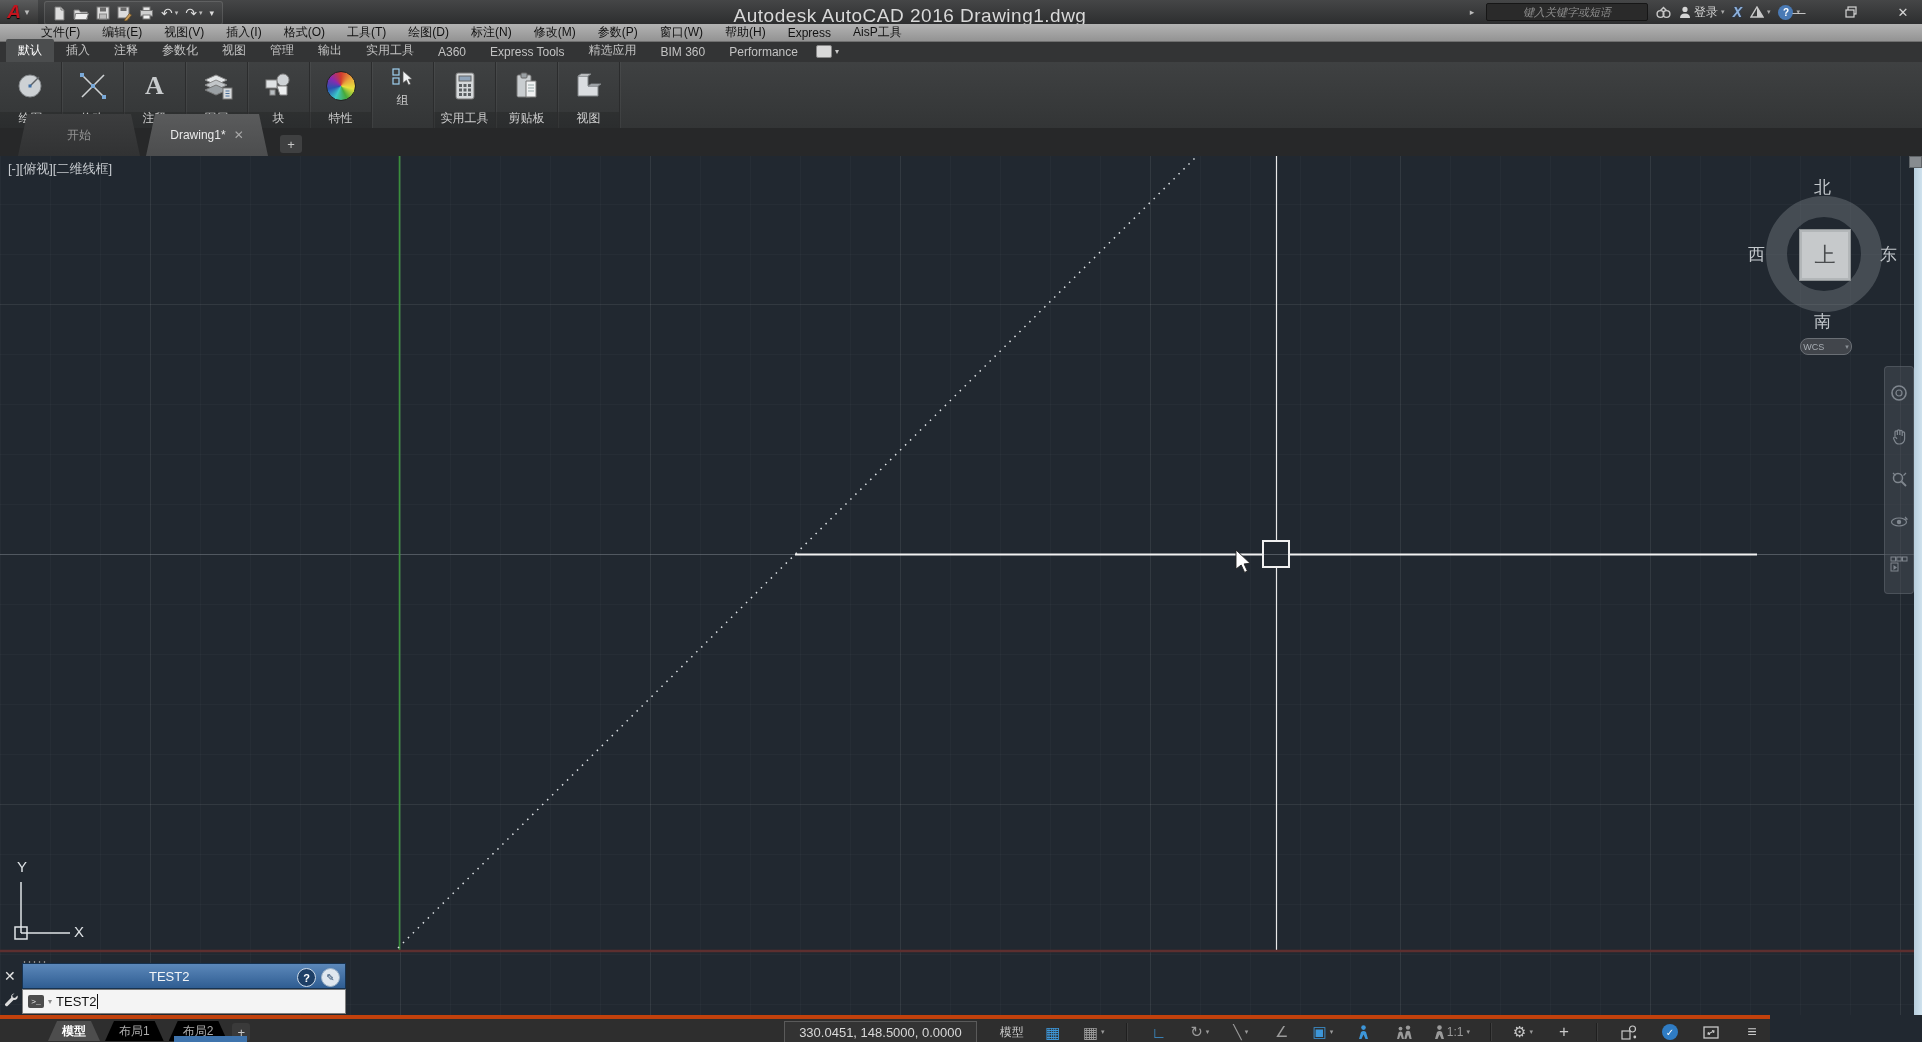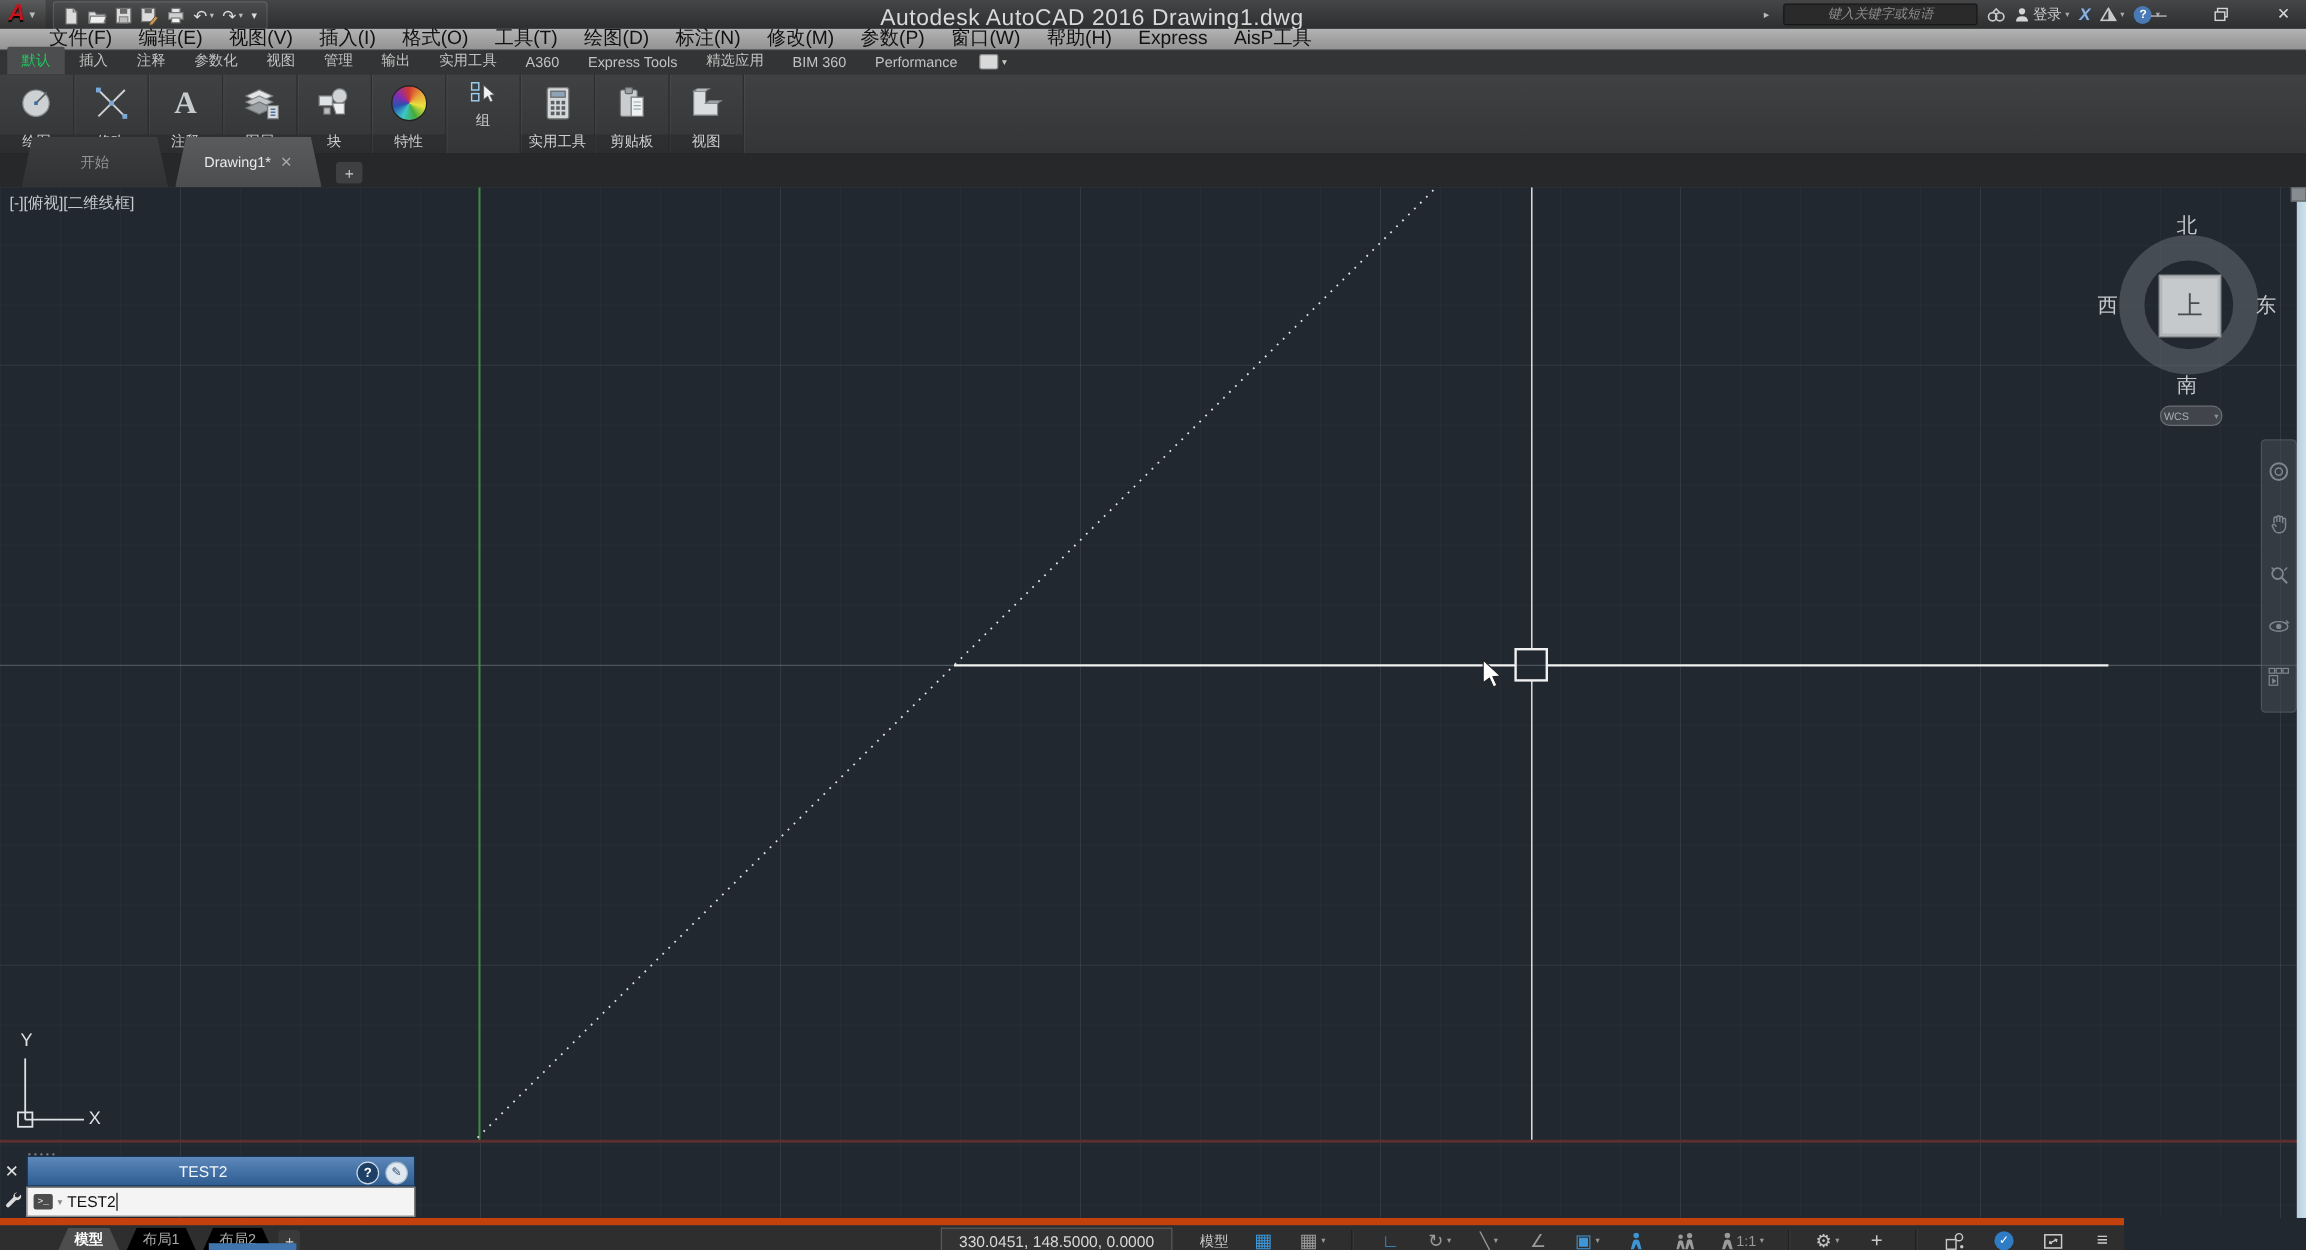--- a/index.html
+++ b/index.html
@@ -23,26 +23,26 @@
   .ic-ico{color:#c9c9c9;display:flex;align-items:center;gap:3px;font-size:12px;}
   .ic-ico .dd{font-size:7px;color:#aaa;}
   #signin-label{color:#cfcfcf;font-size:12px;}
   #exchange-x{color:#8fb2dc;font-weight:bold;font-style:italic;font-size:14px;text-shadow:0 0 2px #2a4a77;}
   .circle-help{width:15px;height:15px;border-radius:50%;background:#4a7ab5;color:#fff;font-size:10px;font-weight:bold;display:flex;align-items:center;justify-content:center;}
   #win-controls{right:6px;top:0;height:24px;display:flex;align-items:center;gap:26px;color:#d5d5d5;}
   .win-btn{width:26px;height:20px;display:flex;align-items:center;justify-content:center;font-size:13px;}
 
   
   #menubar{left:0;top:24px;width:1922px;height:18px;background:linear-gradient(#b3b3b3,#939393);border-bottom:1px solid #6f6f6f;display:flex;align-items:center;padding-left:30px;gap:0;box-sizing:border-box;}
-  .menu-item{color:#121212;font-size:16px;padding:0 11px;height:18px;display:flex;align-items:center;}
+  .menu-item{color:#121212;font-size:12px;padding:0 11px;height:18px;display:flex;align-items:center;}
 
   
   #ribbontabs{left:0;top:42px;width:1922px;height:20px;background:#333435;display:flex;align-items:flex-end;padding-left:6px;box-sizing:border-box;}
   .rtab{color:#c3c3c3;font-size:12px;padding:3px 12px 3px;white-space:nowrap;}
-  .rtab.active{background:#4b4d4e;color:#22c55e;border-radius:2px 2px 0 0;}
+  .rtab.active{background:#4b4d4e;color:#ffffff;border-radius:2px 2px 0 0;}
   #ribbon-toggle{left:816px;top:45px;display:flex;align-items:center;gap:3px;}
   #ribbon-toggle .box{width:14px;height:11px;background:#d9d9d9;border-radius:2px;border:1px solid #888;}
   #ribbon-toggle .dd{color:#c9c9c9;font-size:8px;}
 
   
   #ribbonbody{left:0;top:62px;width:1922px;height:66px;background:linear-gradient(#3f4142,#333536);border-bottom:1px solid #222;display:flex;}
   .rpanel{width:61px;height:66px;position:relative;border-right:1px solid #2b2c2d;box-shadow:1px 0 0 rgba(255,255,255,0.05);}
   .rpanel .ricon{position:absolute;left:0;top:2px;width:100%;height:44px;display:flex;align-items:center;justify-content:center;}
   .rpanel .rstrip{position:absolute;left:0;bottom:0;width:100%;height:16px;background:rgba(0,0,0,0.14);}
   .rpanel .rlabel{position:absolute;left:0;bottom:1px;width:100%;text-align:center;color:#cfcfcf;font-size:12px;}
@@ -97,21 +97,21 @@
   .cmd-circ{width:17px;height:17px;border-radius:50%;display:flex;align-items:center;justify-content:center;font-size:11px;font-weight:bold;}
   .cmd-circ.help{background:#1e3f66;color:#fff;border:1px solid #cfdcea;}
   .cmd-circ.srch{background:#dfe7ef;color:#2a4a6e;border:1px solid #9fb4c8;font-size:10px;}
   #cmd-input-row{position:absolute;left:22px;top:27px;width:324px;height:25px;background:#f4f4f4;border:1px solid #7e7e7e;box-sizing:border-box;display:flex;align-items:center;gap:4px;padding-left:5px;}
   #cmd-prompt{width:16px;height:13px;background:#4c4c4c;border-radius:2px;color:#eee;font-size:8px;display:flex;align-items:center;justify-content:center;font-family:"Liberation Mono","DejaVu Sans Mono",monospace;}
   #cmd-prompt-dd{color:#8a8a8a;font-size:8px;}
   #cmd-input{color:#111;font-size:13px;display:flex;align-items:center;}
   #cmd-caret{width:1px;height:15px;background:#111;margin-left:1px;}
 
   
-  #statusbar{left:0;top:1015px;width:1770px;height:27px;background:#2e2e2e;border-top:6px solid #c2410c;box-sizing:border-box;}
+  #statusbar{left:0;top:1015px;width:1770px;height:27px;background:#2e2e2e;border-top:4px solid #c2410c;box-sizing:border-box;}
   #layout-tabs{position:absolute;left:48px;top:2px;display:flex;gap:5px;align-items:flex-end;}
   .ltab{height:20px;padding:0 14px;display:flex;align-items:center;font-size:12px;clip-path:polygon(0 100%,9px 0,calc(100% - 9px) 0,100% 100%);background:#000000;color:#ababab;}
   .ltab.active{background:#4d4d4d;color:#fff;font-weight:bold;}
   #layout-plus{width:18px;height:18px;border-radius:3px;background:#3a3a3a;color:#c9c9c9;display:flex;align-items:center;justify-content:center;font-size:13px;}
   #sb-right{position:absolute;right:6px;top:0;height:26px;display:flex;align-items:center;gap:17px;margin-left:16px;}
   #coords-box{height:20px;border:1px solid #5a5a5a;background:#333;color:#d8d8d8;font-size:13px;display:flex;align-items:center;padding:0 14px;margin-right:6px;}
   .sb-btn{min-width:24px;height:24px;display:flex;align-items:center;justify-content:center;gap:2px;font-size:15px;}
   .sb-btn .glyph{display:flex;align-items:center;justify-content:center;}
   .sb-btn .lbl{font-size:12px;}
   .sb-btn .dd{font-size:7px;color:#9a9a9a;margin-left:1px;}

